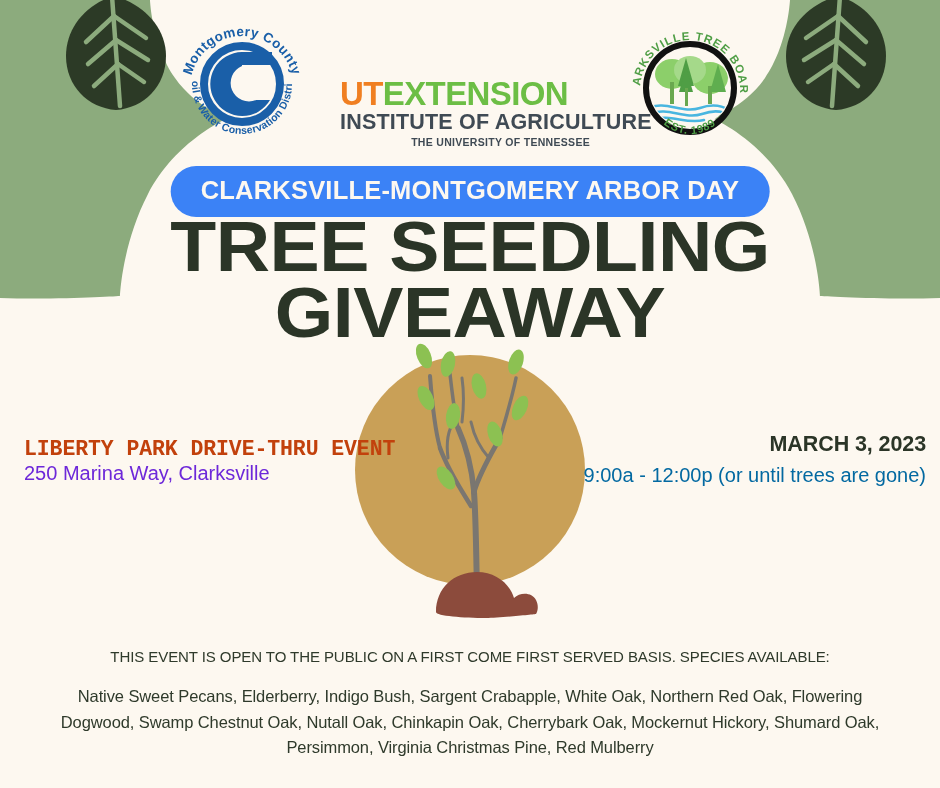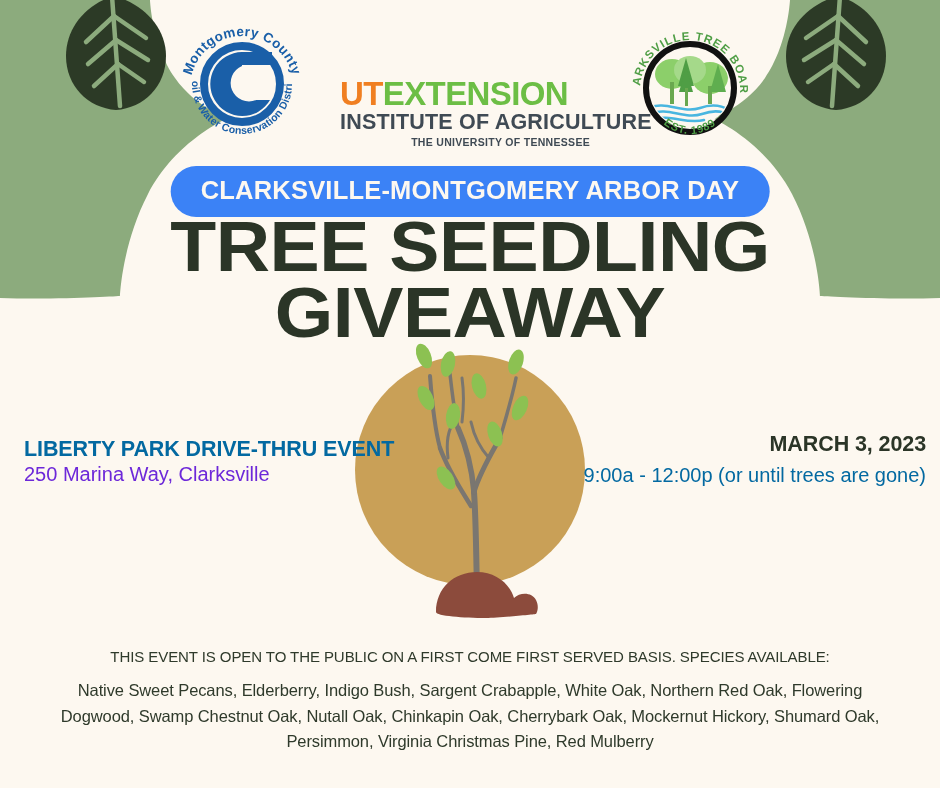--- a/index.html
+++ b/index.html
@@ -120,23 +120,24 @@
 
   
   .info-left {
     position: absolute;
     left: 24px;
     top: 437px;
   }
   .info-left .l1 {
     font-size: 21.5px;
     font-weight: bold;
-    color: #0369a1;
+    color: #c2410c;
     letter-spacing: -0.1px;
     white-space: nowrap;
+    font-family: Liberation Mono, monospace;
   }
   .info-left .l2 {
     font-size: 20px;
     color: #6d28d9;
     margin-top: 1px;
     white-space: nowrap;
   }
 
   .info-right {
     position: absolute;
@@ -171,21 +172,21 @@
   }
   .footer .fl1 {
     font-size: 15.5px;
     letter-spacing: -0.1px;
     transform: scaleX(0.97);
     white-space: nowrap;
   }
   .footer .fl2 {
     font-size: 16.5px;
     line-height: 1.55;
-    margin-top: 12px;
+    margin-top: 18px;
     letter-spacing: -0.1px;
   }
 </style>
 </head>
 <body>
 
 <div id="poster">
 
   <svg class="blob-svg" viewBox="0 0 940 788">
     <path fill="#8cab7d" d="M0,0 L150,0 C150,0 152,45 175,78 C196,108 228,118 228,118

